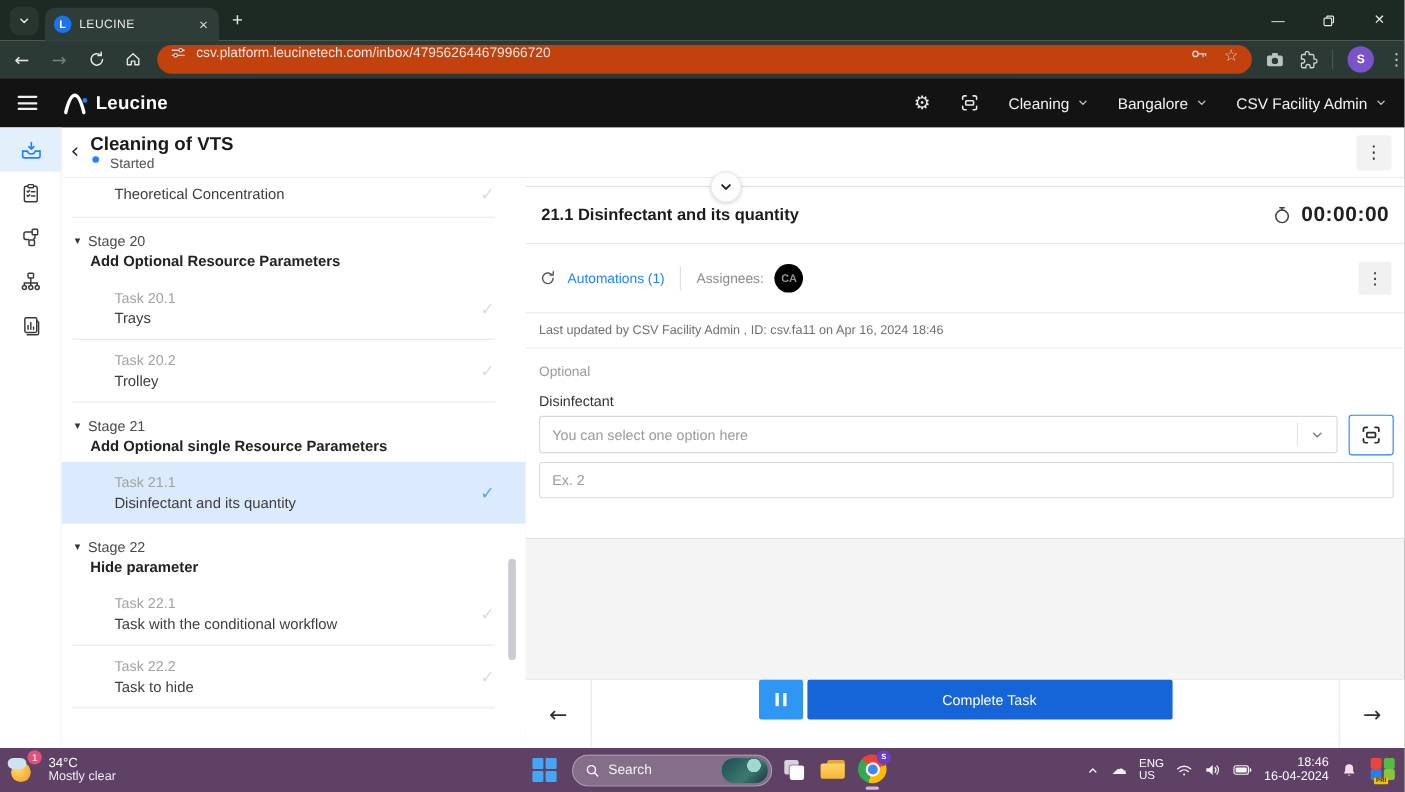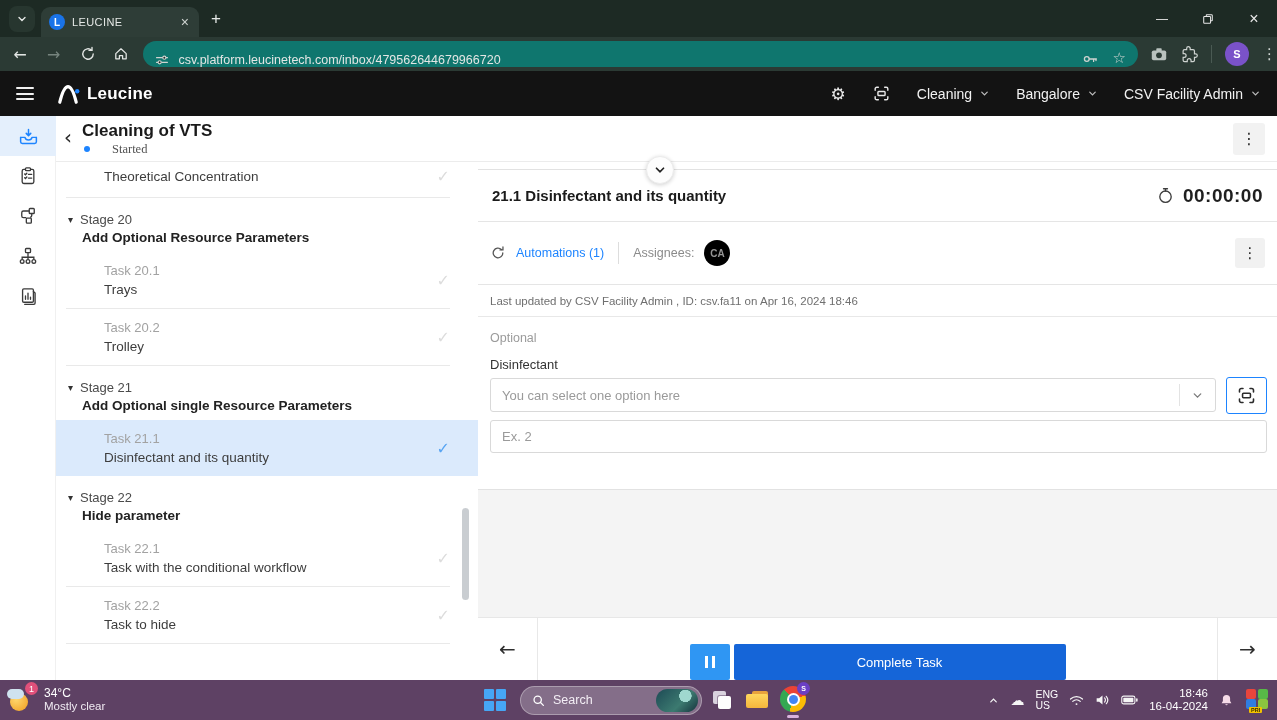--- a/index.html
+++ b/index.html
@@ -13,21 +13,21 @@
   .favicon { width:16px; height:16px; border-radius:50%; background:#1a73e8; color:#fff; font-size:10px; font-weight:bold; display:flex; align-items:center; justify-content:center; flex:0 0 16px; }
   .tab-title { flex:1; margin-left:7px; font-size:11px; letter-spacing:.4px; color:#e6e9e7; white-space:nowrap; overflow:hidden; }
   .tab-close { color:#cfd4d1; font-size:14px; line-height:1; padding:0 2px; }
   .newtab { color:#e6e9e7; font-size:17px; margin-left:12px; font-weight:400; }
   .winctl { margin-left:auto; display:flex; height:37px; }
   .winctl span { width:46px; display:flex; align-items:center; justify-content:center; color:#e8e8e8; font-size:12px; }
 
   .toolbar { position:absolute; left:0; top:37px; width:1277px; height:34px; background:#2b3a34; display:flex; align-items:center; }
   .navic { width:28px; height:28px; display:flex; align-items:center; justify-content:center; margin-left:6px; color:#e3e6e4; font-size:16px; }
   .navic.dim { color:#76847e; }
-  .urlpill { margin-left:8px; width:1000px; height:26px; border-radius:13px; background:#0f766e; display:flex; align-items:flex-end; padding:0 12px; }
+  .urlpill { margin-left:8px; width:1000px; height:26px; border-radius:13px; background:#c2410c; display:flex; align-items:flex-start; padding:0 12px; }
   .url-text { margin-left:9px; font-size:12.5px; color:#e3e6e4; white-space:nowrap; }
   .pill-spacer { flex:1; }
   .pill-ic { margin-left:15px; display:flex; align-items:center; color:#cfd4d1; font-size:14px; }
   .tb-right { display:flex; align-items:center; margin-left:12px; gap:13px; }
   .tb-divider { width:1px; height:18px; background:#4a5a53; }
   .avatar-s { width:24px; height:24px; border-radius:50%; background:#7a52c9; color:#fff; font-size:11px; font-weight:bold; display:flex; align-items:center; justify-content:center; }
   .kebab-tb { color:#cfd4d1; font-size:15px; font-family:"DejaVu Sans", sans-serif; }
 
   
   .appbar { position:absolute; left:0; top:71px; width:1277px; height:45px; background:#131313; display:flex; align-items:center; padding:0 16px; }
@@ -37,21 +37,21 @@
   .brand-name { color:#ffffff; font-size:17px; font-weight:bold; letter-spacing:.2px; }
   .appbar-right { margin-left:auto; display:flex; align-items:center; gap:26px; }
   .appbar-ic { color:#e8e8e8; display:flex; align-items:center; font-size:17px; font-family:"DejaVu Sans", sans-serif; }
   .app-menu { display:flex; align-items:center; gap:7px; color:#f2f2f2; font-size:14px; }
 
   
   .pageheader { position:absolute; left:56px; top:116px; width:1221px; height:46px; background:#fff; border-bottom:1px solid #ececec; display:flex; align-items:center; }
   .back-chev { font-size:20px; color:#2b2b2b; margin:0 10px 4px 8px; font-family:"DejaVu Sans", sans-serif; }
   .ph-titles { display:flex; flex-direction:column; gap:1px; }
   .ph-title { font-size:17px; font-weight:600; color:#1a1a1a; }
-  .ph-status { display:flex; align-items:center; gap:22px; font-size:12.5px; color:#525252; margin-left:2px;font-family:Liberation Serif, serif; }
+  .ph-status { display:flex; align-items:flex-start; gap:10px; font-size:12.5px; color:#525252; margin-left:2px; }
   .dot-blue { width:6px; height:6px; border-radius:50%; background:#1d84ff; }
   .kebab-box { margin-left:auto; margin-right:12px; width:32px; height:32px; background:#f2f2f2; border-radius:3px; display:flex; align-items:center; justify-content:center; font-size:16px; color:#2d2d2d; font-family:"DejaVu Sans", sans-serif; }
 
   
   .rail { position:absolute; left:0; top:116px; width:56px; height:564px; background:#fff; border-right:1px solid #f0f0f0; }
   .rail-item { width:56px; height:40px; display:flex; align-items:center; justify-content:center; color:#3a3a3a; }
   .rail-item.active { background:#e4effc; color:#1d84ff; }
   .rail-item + .rail-item { margin-top:0; }
 
   
@@ -93,21 +93,21 @@
   .sel-box { flex:1; height:34px; border:1px solid #d9d9d9; border-radius:3px; background:#fff; display:flex; align-items:center; padding:0 0 0 11px; }
   .sel-ph { font-size:13px; color:#9a9a9a; flex:1; }
   .sel-chev { width:36px; height:22px; border-left:1px solid #e3e3e3; display:flex; align-items:center; justify-content:center; color:#7a7a7a; }
   .scan-btn { width:41px; height:37px; margin-top:-1px; border:1.5px solid #1d84ff; border-radius:3px; background:#fff; display:flex; align-items:center; justify-content:center; color:#2b2b2b; }
   .qty-input { width:100%; height:33px; margin-top:6px; border:1px solid #d9d9d9; border-radius:3px; font-size:13px; padding:0 11px; color:#333; font-family:"Liberation Sans", sans-serif; outline:none; }
   .qty-input::placeholder { color:#9a9a9a; }
   .m-footer { position:absolute; left:0; top:455px; width:799px; height:63px; background:#fff; border-top:1px solid #e7e7e7; display:flex; }
   .f-cell { width:60px; display:flex; align-items:center; justify-content:center; font-size:20px; color:#2f2f2f; font-family:"DejaVu Sans", sans-serif; }
   .f-cell.left { border-right:1px solid #e8e8e8; }
   .f-cell.right { border-left:1px solid #e8e8e8; }
-  .f-center { flex:1; display:flex; align-items:flex-end; justify-content:center; gap:4px; }
+  .f-center { flex:1; display:flex; align-items:flex-start; justify-content:center; gap:4px; }
   .pause-btn { width:40px; height:36px; background:#2f96f3; border-radius:2px; display:flex; align-items:center; justify-content:center; gap:4px; }
   .pause-btn i { display:block; width:3px; height:12px; background:#fff; }
   .complete-btn { width:332px; height:36px; background:#1565d8; border-radius:2px; color:#fff; font-size:13px; display:flex; align-items:center; justify-content:center; }
 
   
   .taskbar { position:absolute; left:0; top:680px; width:1277px; height:40px; background:#5e4164; display:flex; align-items:center; }
   .weather { display:flex; align-items:center; gap:8px; margin-left:6px; }
   .w-icon { position:relative; width:30px; height:30px; }
   .w-sun { position:absolute; left:4px; top:8px; width:18px; height:18px; border-radius:50%; background:radial-gradient(circle at 35% 35%, #ffd76e, #f09c1f); }
   .w-cloud { position:absolute; left:1px; top:4px; width:17px; height:10px; border-radius:6px; background:#cfe2ef; }

